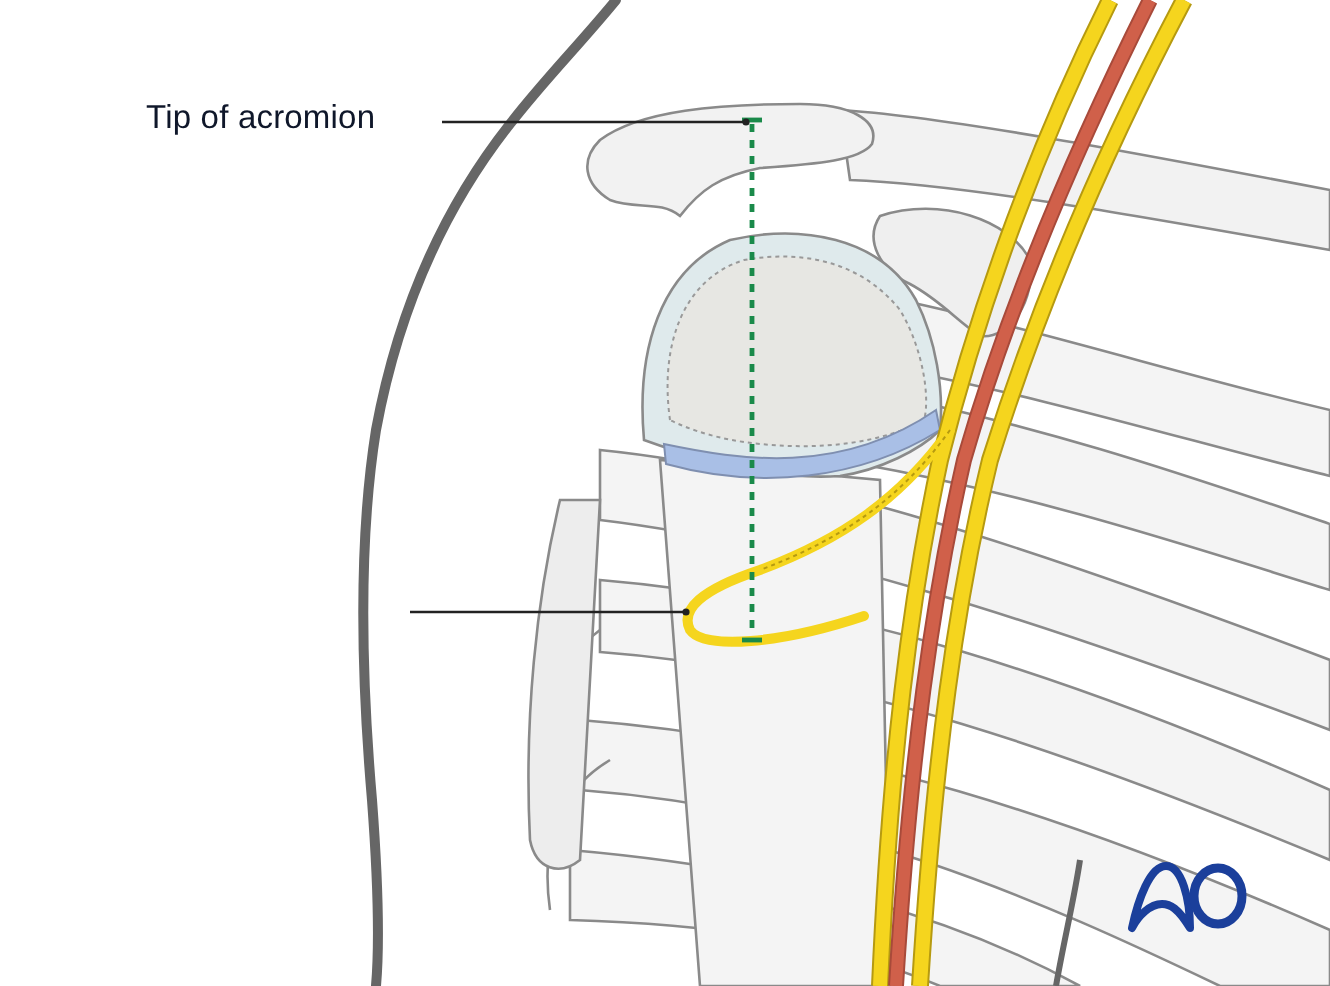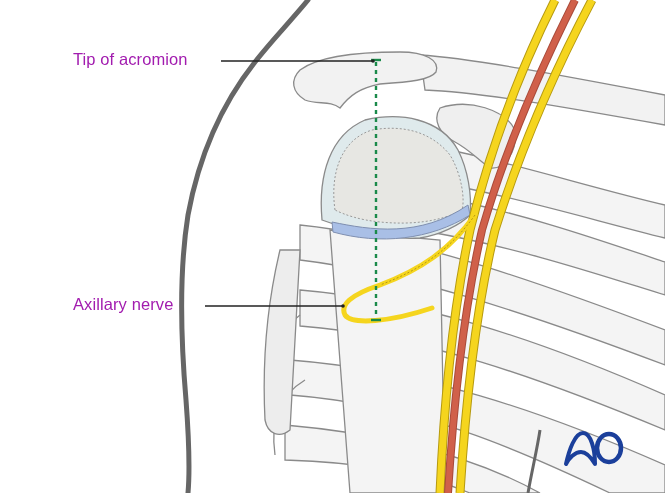--- a/index.html
+++ b/index.html
@@ -1,19 +1,19 @@
 <!DOCTYPE html>
 <html><head>
 <meta charset="utf-8">
 <style>
   html, body { margin:0; padding:0; background:#ffffff; }
   body { width:665px; height:493px; overflow:hidden; position:relative; font-family:"Liberation Sans", sans-serif; }
   .stage { position:absolute; left:0; top:0; width:665px; height:493px; }
   svg.art { position:absolute; left:0; top:0; }
-  .label { position:absolute; font-size:16.5px; color:#a21caf; white-space:nowrap; letter-spacing:0.1px; }
+  .label { position:absolute; font-size:16.5px; color:#0f172a; white-space:nowrap; letter-spacing:0.1px; }
   .logo { position:absolute; left:563px; top:428px; width:62px; height:40px; }
 </style>
 </head>
 <body>
 
 <div class="stage">
   <svg class="art" width="665" height="493" viewBox="0 0 665 493">
 
     <path d="M308 0 C290 22 272 40 255 62 C225 100 200 150 188 215 C180 265 180 330 186 400 C189 440 190 470 188 493" fill="none" stroke="#666" stroke-width="5" stroke-linecap="round"></path>
 
@@ -61,19 +61,18 @@
 
     <line x1="221" y1="61" x2="373" y2="61" stroke="#222" stroke-width="1.3"></line>
     <circle cx="373" cy="61" r="1.8" fill="#222"></circle>
     <line x1="205" y1="306" x2="343" y2="306" stroke="#222" stroke-width="1.3"></line>
     <circle cx="343" cy="306" r="1.8" fill="#222"></circle>
 
     <path d="M540 430 C537 450 532 470 528 493" fill="none" stroke="#666" stroke-width="3"></path>
   </svg>
 
   <div class="label" style="left:73px; top:50px;">Tip of acromion</div>
-  <div class="label" style="left:73px; top:295px;">Axillary nerve</div>
 
   <svg class="logo" viewBox="0 0 62 40">
     <path d="M3 36 C6 22 12 5 20 5 C28 5 32 22 32 36 C26 26 22 24 18 24 C12 24 6 30 3 36 Z" fill="none" stroke="#1b3f9b" stroke-width="4" stroke-linejoin="round"></path>
     <ellipse cx="46" cy="20" rx="12" ry="14" fill="none" stroke="#1b3f9b" stroke-width="4.5"></ellipse>
   </svg>
 </div>
 
 </body></html>

